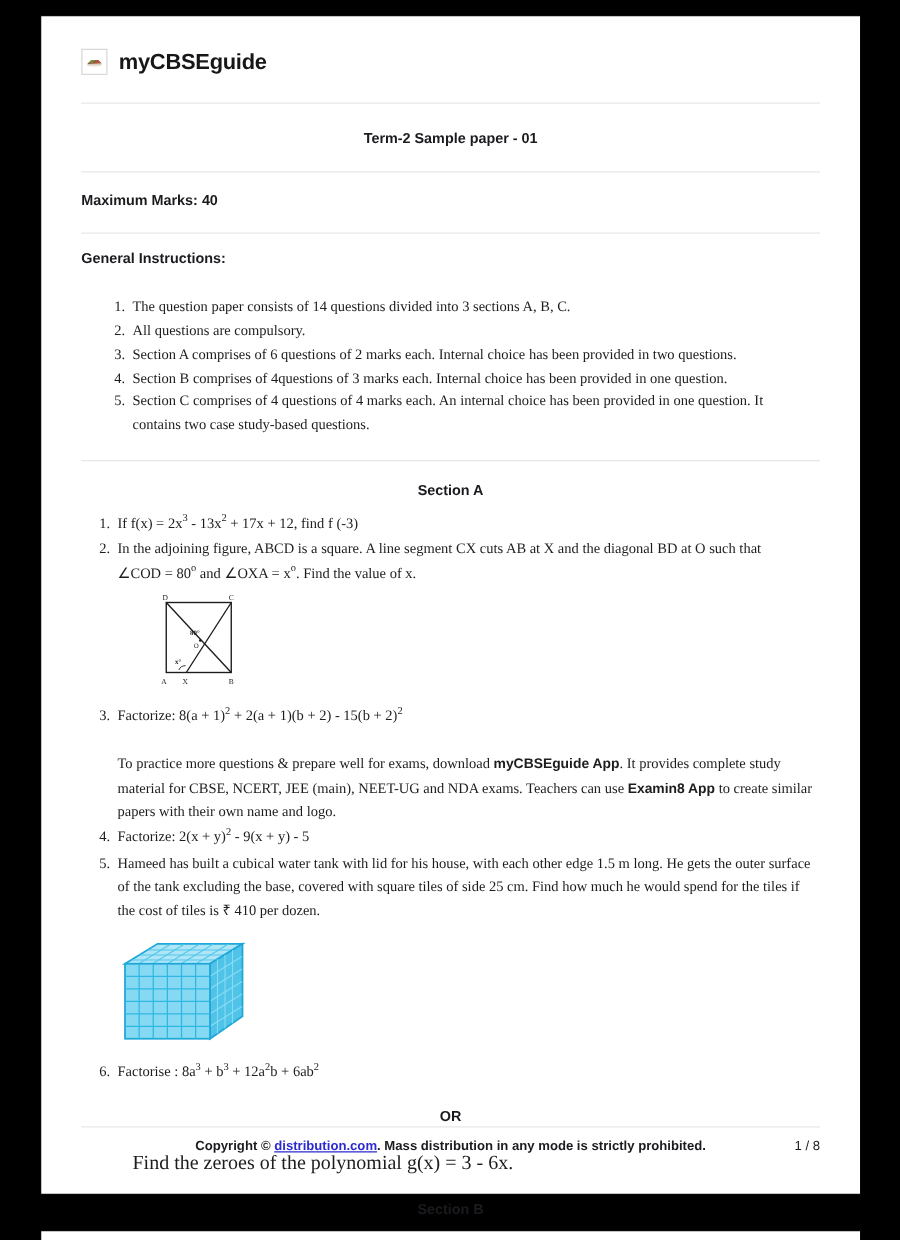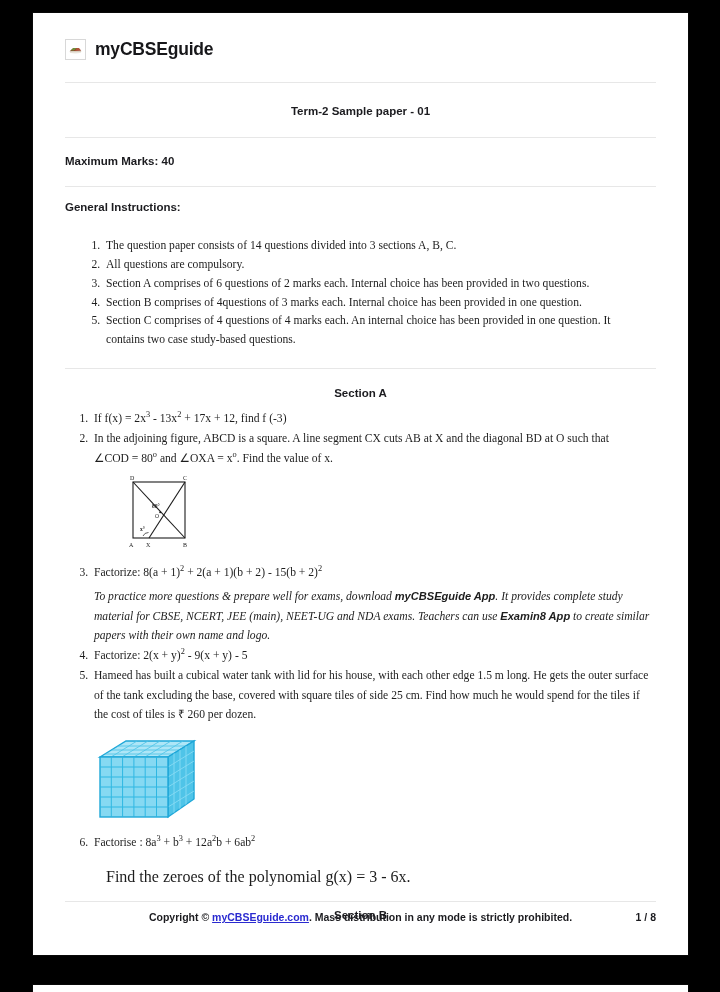--- a/index.html
+++ b/index.html
@@ -133,21 +133,21 @@
     margin: 0;
     padding-left: 26px;
     font-size: 11.6px;
     line-height: 1.66;
     color: #1d1d1d;
   }
   ol.q-list > li { padding-left: 3px; margin-bottom: 1px; }
   .q-sub { display: block; }
   sup { font-size: 0.72em; line-height: 0; }
   .bold-inline { font-family: "Liberation Sans", sans-serif; font-weight: bold; font-size: 11.1px; }
-  .promo { margin-top: 5px; font-style: italic; }
+  .promo { margin-top: 19px; }
 
   .free-para {
     font-size: 16px;
     line-height: 1.66;
     color: #1d1d1d;
     padding-left: 29px;
     margin: 12px;
   }
 
   
@@ -178,21 +178,21 @@
   }
   .footer-text { text-align: center; }
   .footer-link {
     color: #2a2ad0;
     text-decoration: underline;
   }
   .footer-page {
     position: absolute;
     right: 0;
     font-family: "Liberation Sans", sans-serif;
-    font-weight: bold;
+    font-weight: normal;
     font-size: 10.5px;
     color: #1b1b1f;
   }
 </style>
 </head>
 <body>
 
 <div id="root">
 
   <div class="page page-1">
@@ -281,21 +281,21 @@
         <li>
           <span class="q-sub"><span>Factorize: 8(a + 1)</span><sup>2</sup><span> + 2(a + 1)(b + 2) - 15(b + 2)</span><sup>2</sup></span>
           <span class="q-sub promo"><span>To practice more questions &amp; prepare well for exams, download </span><span class="bold-inline">myCBSEguide App</span><span>. It provides complete study material for CBSE, NCERT, JEE (main), NEET-UG and NDA exams. Teachers can use </span><span class="bold-inline">Examin8 App</span><span> to create similar papers with their own name and logo.</span></span>
         </li>
 
         <li>
           <span>Factorize: 2(x + y)</span><sup>2</sup><span> - 9(x + y) - 5</span>
         </li>
 
         <li>
-          <span class="q-sub">Hameed has built a cubical water tank with lid for his house, with each other edge 1.5 m long. He gets the outer surface of the tank excluding the base, covered with square tiles of side 25 cm. Find how much he would spend for the tiles if the cost of tiles is ₹ 260 per dozen.</span>
+          <span class="q-sub">Hameed has built a cubical water tank with lid for his house, with each other edge 1.5 m long. He gets the outer surface of the tank excluding the base, covered with square tiles of side 25 cm. Find how much he would spend for the tiles if the cost of tiles is ₹ 410 per dozen.</span>
         </li>
       </ol>
 
       <div class="fig-cube-wrap">
         <svg width="112" height="86" viewBox="0 0 112 86" aria-hidden="true">
           <defs>
             <clipPath id="frontClip">
                 <rect x="6" y="20" width="68" height="60"></rect>
               </clipPath>
             <clipPath id="sideClip">
@@ -345,29 +345,30 @@
           </g>
         </svg>
       </div>
 
       <ol class="q-list" start="6">
         <li>
           <span>Factorise : 8a</span><sup>3</sup><span> + b</span><sup>3</sup><span> + 12a</span><sup>2</sup><span>b + 6ab</span><sup>2</sup>
         </li>
       </ol>
 
+      <div class="or-head">OR</div>
 
       <p class="free-para">Find the zeroes of the polynomial g(x) = 3 - 6x.</p>
 
       <div class="section-head">Section B</div>
 
       <div class="footer">
         <hr class="footer-rule">
         <div class="footer-row">
-          <span class="footer-text"><span>Copyright © </span><a class="footer-link" href="#">myCBSEguide.com</a><span>. Mass distribution in any mode is strictly prohibited.</span></span>
+          <span class="footer-text"><span>Copyright © </span><a class="footer-link" href="#">distribution.com</a><span>. Mass distribution in any mode is strictly prohibited.</span></span>
           <span class="footer-page">1 / 8</span>
         </div>
       </div>
 
     </div>
   </div>
 
   <div class="page page-2"></div>
 
 </div>

